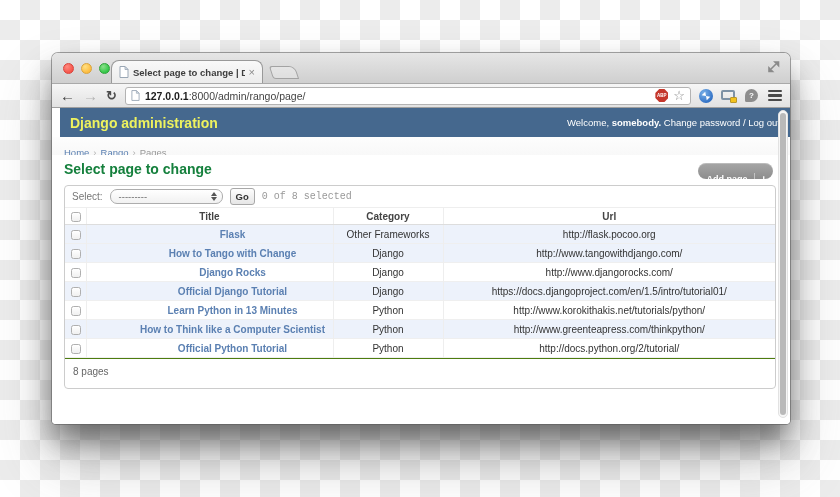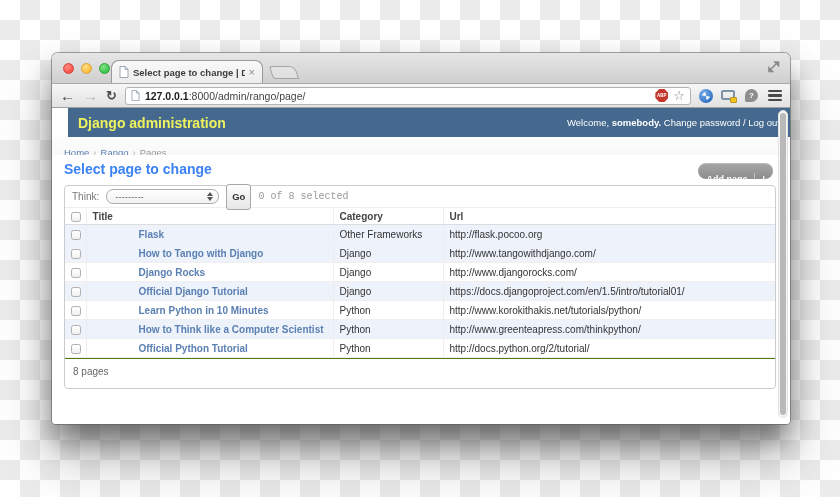--- a/index.html
+++ b/index.html
@@ -90,41 +90,41 @@
   .ext-help {
     width:13px; height:13px; border-radius:50% 50% 50% 12%;
     background:#8d8d8d; color:#fff; font-size:8px; font-weight:bold;
     display:flex; align-items:center; justify-content:center; flex:0 0 auto;
   }
   .menu-ic { display:flex; flex-direction:column; gap:2px; flex:0 0 auto; padding-left:2px; }
   .menu-ic i { display:block; width:14px; height:2.5px; background:#4a4a4a; border-radius:1px; }
 
   
   .admin-header {
-    position:absolute; left:16px; top:55px; right:0; height:29px;
+    position:absolute; left:8px; top:55px; right:0; height:29px;
     background:#45688e; display:flex; align-items:center; justify-content:space-between;
     padding:0 10px;
   }
   .branding { font-size:14px; font-weight:bold; color:#eef25e; }
   .user-tools { font-size:9.5px; color:#fff; white-space:nowrap; }
   .user-tools b { font-weight:bold; }
 
   
   .breadcrumbs {
     position:absolute; left:0; top:84px; right:0; height:31px;
     background:linear-gradient(#fdfdfd,#f5f5f5); border-bottom:1px solid #e3e3e3;
     display:flex; align-items:center; gap:4px; padding:0 12px; font-size:9.5px;
   }
   .crumb-link { color:#5b80b2; }
   .crumb-sep { color:#b0b0b0; }
   .crumb-current { color:#999; }
 
   
   .content { position:absolute; left:0; top:102px; right:0; bottom:0; background:#fff; border-radius:0 0 4px 4px; overflow:hidden; }
-  .page-title { position:absolute; left:12px; top:6px; font-size:14px; font-weight:bold; color:#3b82f6; }
+  .page-title { position:absolute; left:12px; top:6px; font-size:14px; font-weight:bold; color:#15803d; }
   .add-btn {
     position:absolute; right:17px; top:8px; height:15px;
     background:linear-gradient(#a6a6a6,#8d8d8d); border-radius:8px;
     display:flex; align-items:center; color:#fff; font-size:9px; font-weight:bold;
     padding:16px 0 0 9px; box-shadow:inset 0 1px 0 rgba(255,255,255,.25);
   }
   .add-btn .plus { margin-left:6px; padding:0 6px; border-left:1px solid rgba(255,255,255,.45); font-size:11px; line-height:13px; }
 
   .module {
     position:absolute; left:12px; right:14px; top:30px;
@@ -134,28 +134,28 @@
   .actions-label { font-size:10px; color:#777; }
   .mac-select {
     width:113px; height:15px; background:linear-gradient(#fff,#f1f1f1);
     border:1px solid #adadad; border-radius:7px;
     display:flex; align-items:center; padding:0 5px 0 8px; font-size:9.5px; color:#666;
   }
   .stepper { margin-left:auto; display:flex; flex-direction:column; gap:1.5px; }
   .tri-up { width:0; height:0; border-left:3px solid transparent; border-right:3px solid transparent; border-bottom:4px solid #555; }
   .tri-down { width:0; height:0; border-left:3px solid transparent; border-right:3px solid transparent; border-top:4px solid #555; }
   .go-btn {
-    height:26px; padding:0 5px; font-size:9.5px; font-weight:bold; color:#333;
+    height:17px; padding:0 5px; font-size:9.5px; font-weight:bold; color:#333;
     background:linear-gradient(#fdfdfd,#e6e6e6); border:1px solid #a8a8a8; border-radius:3px;
     display:flex; align-items:center;
   }
   .sel-status { font-size:10px; color:#999;font-family:Liberation Mono, monospace; }
 
   table.changelist { width:100%; border-collapse:collapse; font-size:10px; table-layout:fixed; }
-  .changelist th, .changelist td { padding:0 6px; height:19px; vertical-align:middle; text-align:left; overflow:hidden; white-space:nowrap; }
+  .changelist th, .changelist td { padding:0 6px; height:19px; vertical-align:middle; text-align:center; overflow:hidden; white-space:nowrap; }
   .changelist thead th { font-weight:bold; color:#444; border-bottom:1px solid #ddd; border-top:1px solid #eee; background:#fff; height:17px; }
   .col-check { width:21px; }
   .col-title { width:247px; }
   .col-cat { width:110px; }
   .changelist td + td, .changelist th + th { border-left:1px solid #eee; }
   .changelist tbody tr { border-bottom:1px solid #efefef; }
   .changelist tbody tr.row-alt { background:#edf2fb; }
   .row-link { color:#5b80b2; font-weight:bold;margin-left:46px; }
   .cell-text { color:#333; }
   .cb {
@@ -255,21 +255,21 @@
 
     <div class="content">
       <div class="page-title">Select page to change</div>
       <div class="add-btn">
         <span>Add page</span>
         <span class="plus">+</span>
       </div>
 
       <div class="module">
         <div class="actions-row">
-          <span class="actions-label">Think:</span>
+          <span class="actions-label">Select:</span>
           <div class="mac-select">
             <span>---------</span>
             <span class="stepper">
                 <i class="tri-up"></i>
                 <i class="tri-down"></i>
               </span>
           </div>
           <span class="go-btn">Go</span>
           <span class="sel-status">0 of 8 selected</span>
         </div>
@@ -285,39 +285,39 @@
           </thead>
           <tbody>
               <tr class="row-alt">
     <td><span class="cb"></span></td>
     <td><span class="row-link">Flask</span></td>
     <td class="cell-text">Other Frameworks</td>
     <td class="cell-text">http://flask.pocoo.org</td>
   </tr>
               <tr class="row-alt">
     <td><span class="cb"></span></td>
-    <td><span class="row-link">How to Tango with Django</span></td>
+    <td><span class="row-link">How to Tango with Change</span></td>
     <td class="cell-text">Django</td>
     <td class="cell-text">http://www.tangowithdjango.com/</td>
   </tr>
               <tr>
     <td><span class="cb"></span></td>
     <td><span class="row-link">Django Rocks</span></td>
     <td class="cell-text">Django</td>
     <td class="cell-text">http://www.djangorocks.com/</td>
   </tr>
               <tr class="row-alt">
     <td><span class="cb"></span></td>
     <td><span class="row-link">Official Django Tutorial</span></td>
     <td class="cell-text">Django</td>
     <td class="cell-text">https://docs.djangoproject.com/en/1.5/intro/tutorial01/</td>
   </tr>
               <tr>
     <td><span class="cb"></span></td>
-    <td><span class="row-link">Learn Python in 10 Minutes</span></td>
+    <td><span class="row-link">Learn Python in 13 Minutes</span></td>
     <td class="cell-text">Python</td>
     <td class="cell-text">http://www.korokithakis.net/tutorials/python/</td>
   </tr>
               <tr class="row-alt">
     <td><span class="cb"></span></td>
     <td><span class="row-link">How to Think like a Computer Scientist</span></td>
     <td class="cell-text">Python</td>
     <td class="cell-text">http://www.greenteapress.com/thinkpython/</td>
   </tr>
               <tr>

